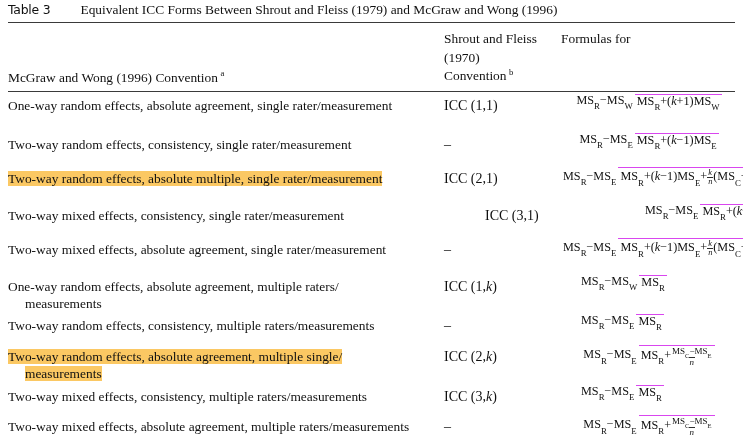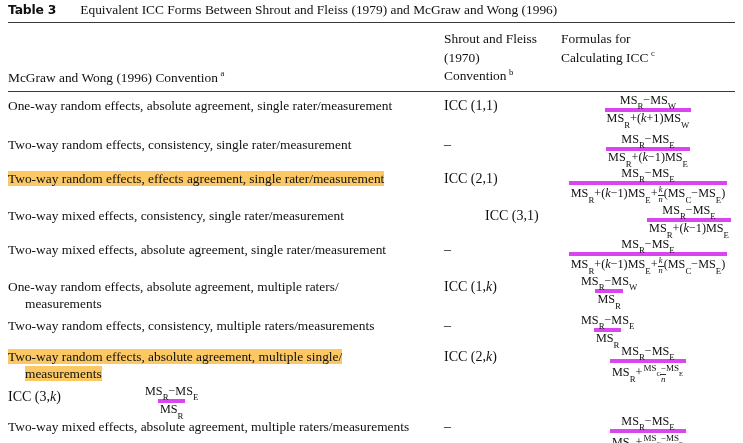--- a/index.html
+++ b/index.html
@@ -26,24 +26,24 @@
   
   .caption {
     display: flex;
     align-items: baseline;
     font-size: 13.2px;
     padding: 2px 0 4px 0;
     white-space: nowrap;
   }
   .caption-label {
     font-family: "DejaVu Sans", "Liberation Sans", sans-serif;
-    font-weight: bold;
+    font-weight: normal;
     font-size: 12.4px;
     letter-spacing: -0.2px;
-    margin-right: 24px;
+    margin-right: 30px;
   }
   .caption-text {
     font-size: 13.4px;
   }
 
   
   .rule-top    { border-top: 1.6px solid #3a3a3a; }
   .rule-mid    { border-top: 1.1px solid #3a3a3a; }
 
   
@@ -109,27 +109,27 @@
   
   .formula {
     font-size: 12.2px;
     padding-top: 1px;
     display: flex;
     justify-content: center;
     width: 100%;
   }
   .frac {
     display: inline-flex;
-    flex-direction: column;
+    flex-direction: row;
     align-items: center;
     vertical-align: middle;
     line-height: 1.12;
   }
   .frac > .num { padding: 0 2px 0.5px 2px; }
-  .frac > .den { border-top: 4px solid #d946ef; padding: 0.5px 2px 0 2px; }
+  .frac > .den { border-top: 1px solid #d946ef; padding: 0.5px 2px 0 2px; }
 
   .mini {
     display: inline-flex;
     flex-direction: column;
     align-items: center;
     font-size: 8.4px;
     line-height: 1.06;
     vertical-align: middle;
     position: relative;
     top: 0.5px;
@@ -181,21 +181,20 @@
   <div class="row head">
     <div class="c1">
       <span>McGraw and Wong (1996) Convention</span><sup class="note">a</sup>
     </div>
     <div class="c2">
       <div>Shrout and Fleiss (1970)</div>
       <div><span>Convention</span><sup class="note">b</sup></div>
     </div>
     <div class="c3">
       <div>Formulas for</div>
-      <div><span>Calculating ICC</span><sup class="note">c</sup></div>
     </div>
   </div>
 
   <div class="rule-mid"></div>
 
   <div class="body-rows">
 
     <div class="brow r1">
       <div class="c1 label"><span>One-way random effects, absolute agreement, single rater/measurement</span></div>
       <div class="c2 conv">ICC (1,1)</div>
@@ -216,21 +215,21 @@
         <div class="formula">
           <span class="frac">
             <span class="num nb">MS<span class="sub">R</span>−MS<span class="sub">E</span></span>
             <span class="den nb">MS<span class="sub">R</span>+(<span class="it">k</span>−1)MS<span class="sub">E</span></span>
           </span>
         </div>
       </div>
     </div>
 
     <div class="brow r3">
-      <div class="c1 label"><span class="hl">Two-way random effects, effects agreement, single rater/measurement</span></div>
+      <div class="c1 label"><span class="hl">Two-way random effects, absolute multiple, single rater/measurement</span></div>
       <div class="c2 conv">ICC (2,1)</div>
       <div class="c3">
         <div class="formula">
           <span class="frac">
             <span class="num nb">MS<span class="sub">R</span>−MS<span class="sub">E</span></span>
             <span class="den nb">MS<span class="sub">R</span>+(<span class="it">k</span>−1)MS<span class="sub">E</span>+<span class="mini">
                   <span class="num it">k</span>
                   <span class="den it">n</span>
                 </span>(MS<span class="sub">C</span>−MS<span class="sub">E</span>)</span>
           </span>
@@ -309,20 +308,21 @@
             <span class="den nb">MS<span class="sub">R</span>+<span class="tiny">
                   <span class="num nb">MS<span class="sub-s">C</span>−MS<span class="sub-s">E</span></span>
                   <span class="den it">n</span>
                 </span></span>
           </span>
         </div>
       </div>
     </div>
 
     <div class="brow r9">
+      <div class="c1 label"><span>Two-way mixed effects, consistency, multiple raters/measurements</span></div>
       <div class="c2 conv">ICC (3,<i>k</i>)</div>
       <div class="c3">
         <div class="formula" style="justify-content:flex-start;padding-left:18px;">
           <span class="frac">
             <span class="num nb">MS<span class="sub">R</span>−MS<span class="sub">E</span></span>
             <span class="den nb">MS<span class="sub">R</span></span>
           </span>
         </div>
       </div>
     </div>

